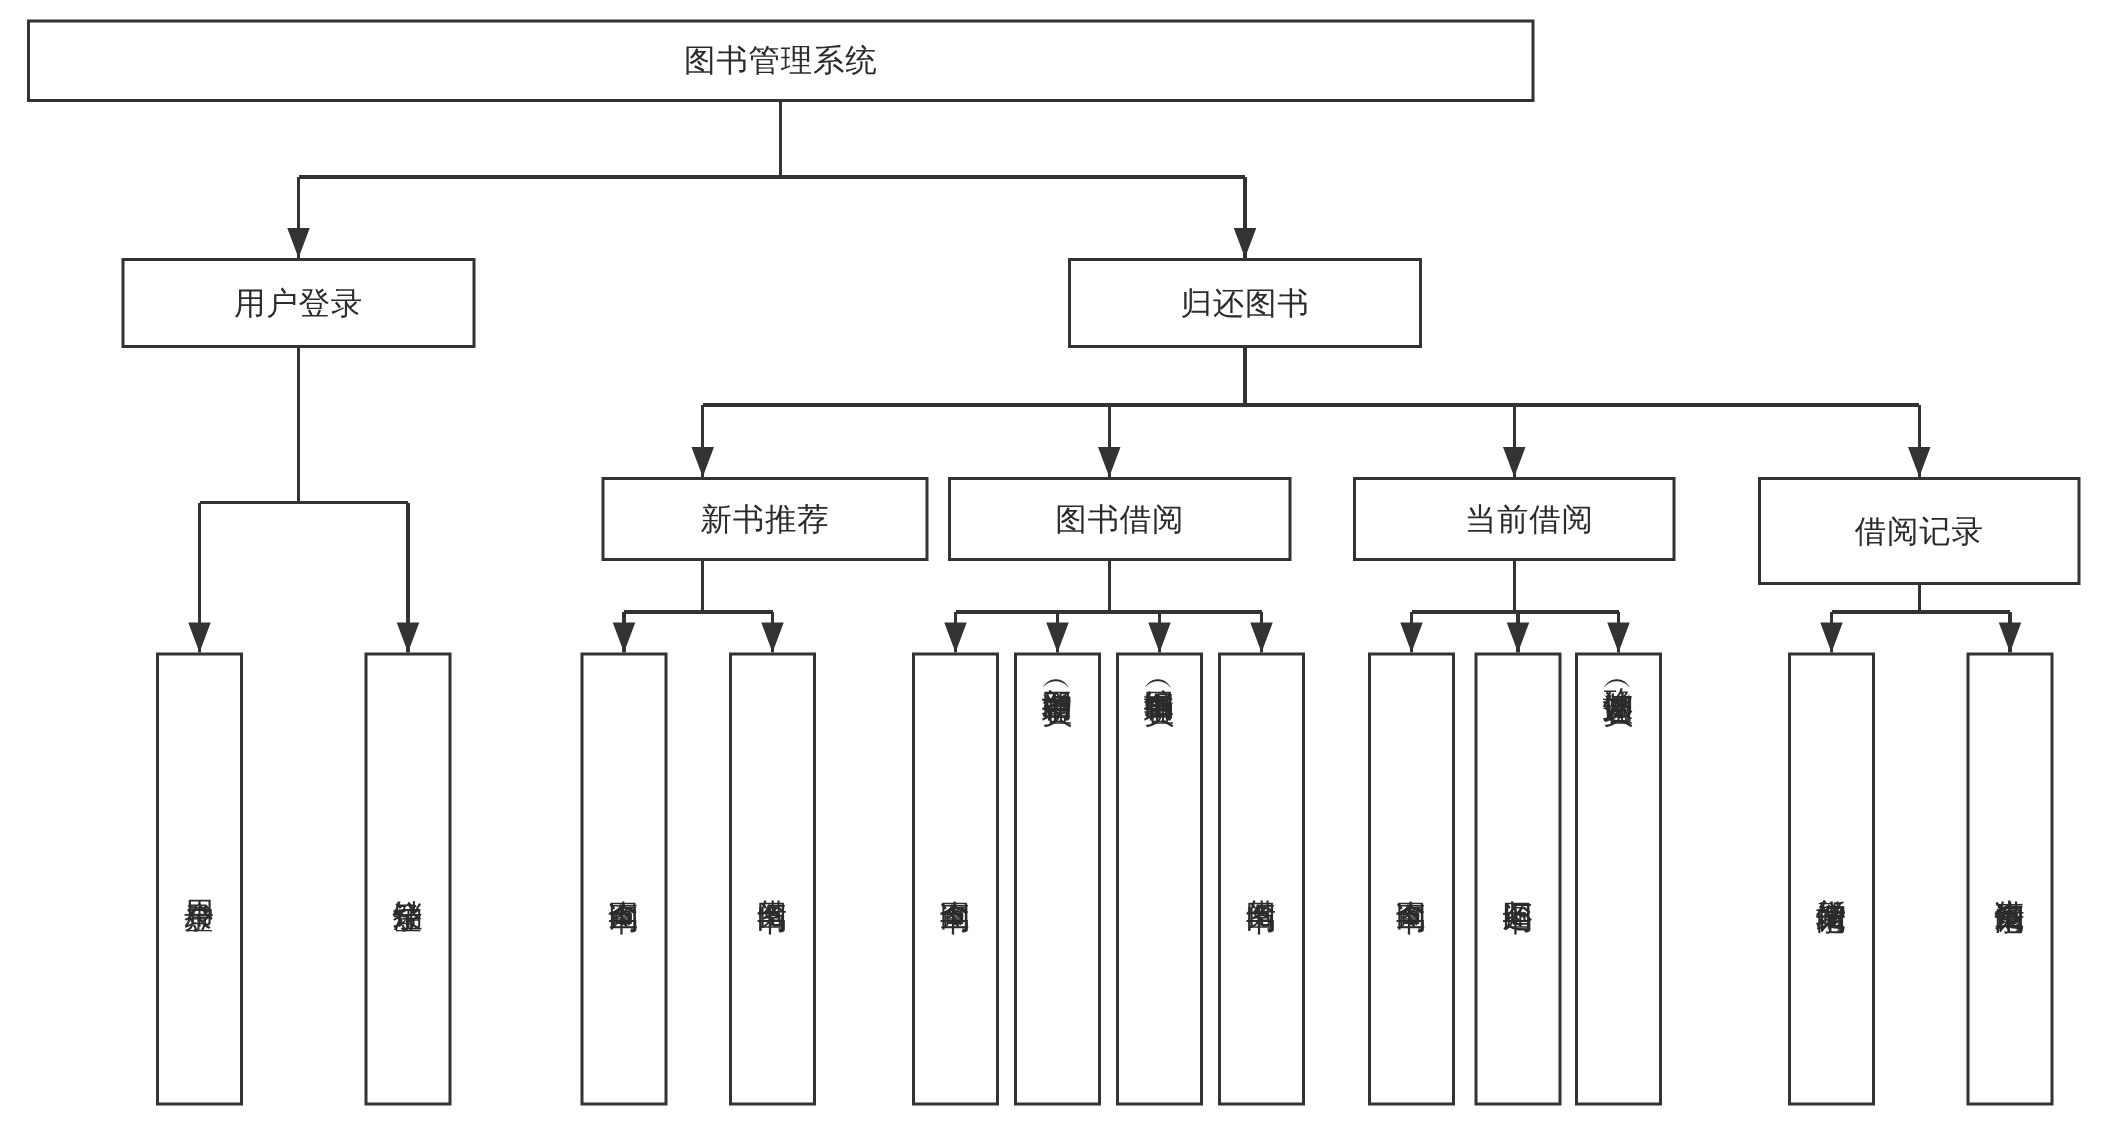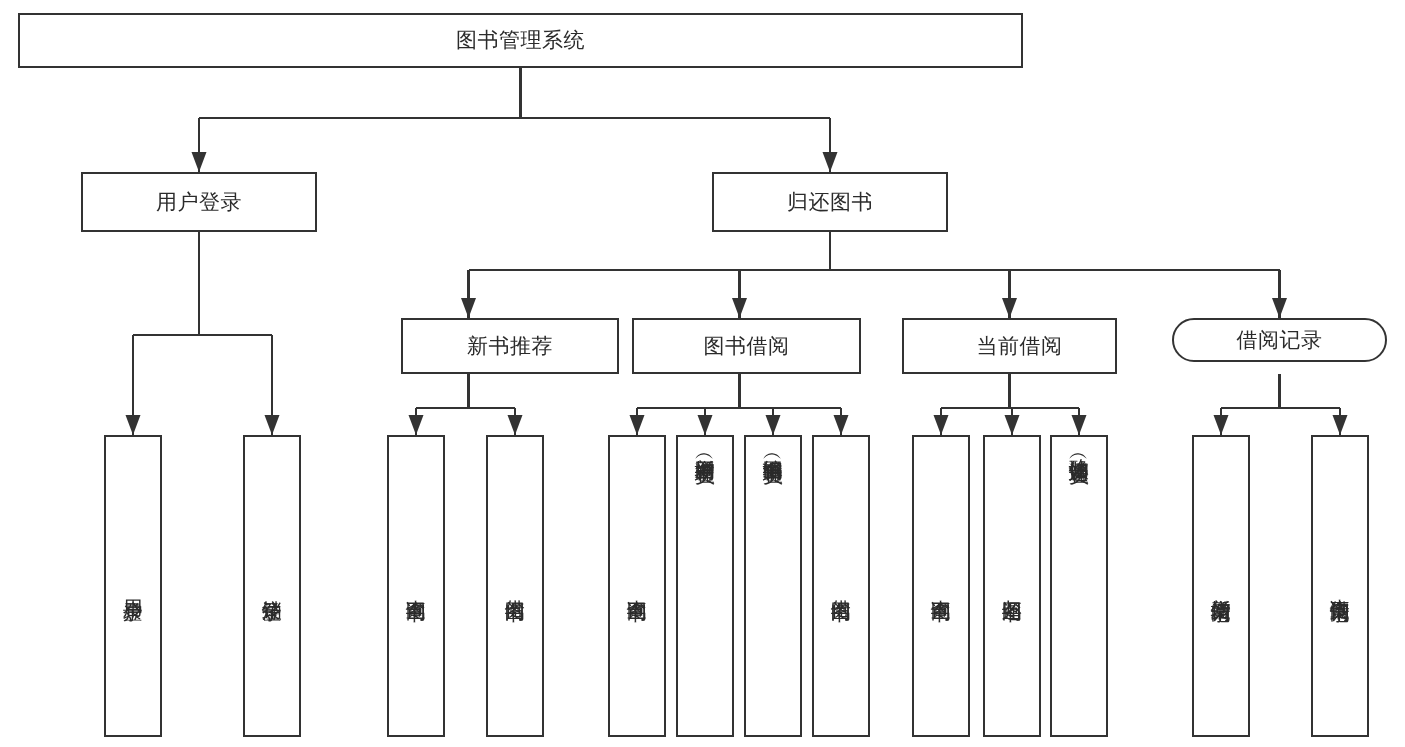--- a/index.html
+++ b/index.html
@@ -148,21 +148,21 @@
 
   <div class="node horizontal" style="left: 361px; top: 318px; width: 218px; height: 56px; margin-left: 40px;">
     <span class="node-label">新书推荐</span>
   </div>
   <div class="node horizontal" style="left: 632px; top: 318px; width: 229px; height: 56px;">
     <span class="node-label">图书借阅</span>
   </div>
   <div class="node horizontal" style="left: 902px; top: 318px; width: 215px; height: 56px; padding-left: 20px;">
     <span class="node-label">当前借阅</span>
   </div>
-  <div class="node horizontal" style="left: 1172px; top: 318px; width: 215px; height: 44px; border-radius: 27px;">
+  <div class="node horizontal" style="left: 1172px; top: 318px; width: 215px; height: 72px;">
     <span class="node-label">借阅记录</span>
   </div>
 
   <div class="node vertical centered" style="left: 104px; top: 435px; width: 58px; height: 302px;">
     <span class="node-label">用户登录</span>
   </div>
   <div class="node vertical centered" style="left: 243px; top: 435px; width: 58px; height: 302px;">
     <span class="node-label">注销登录</span>
   </div>
 

